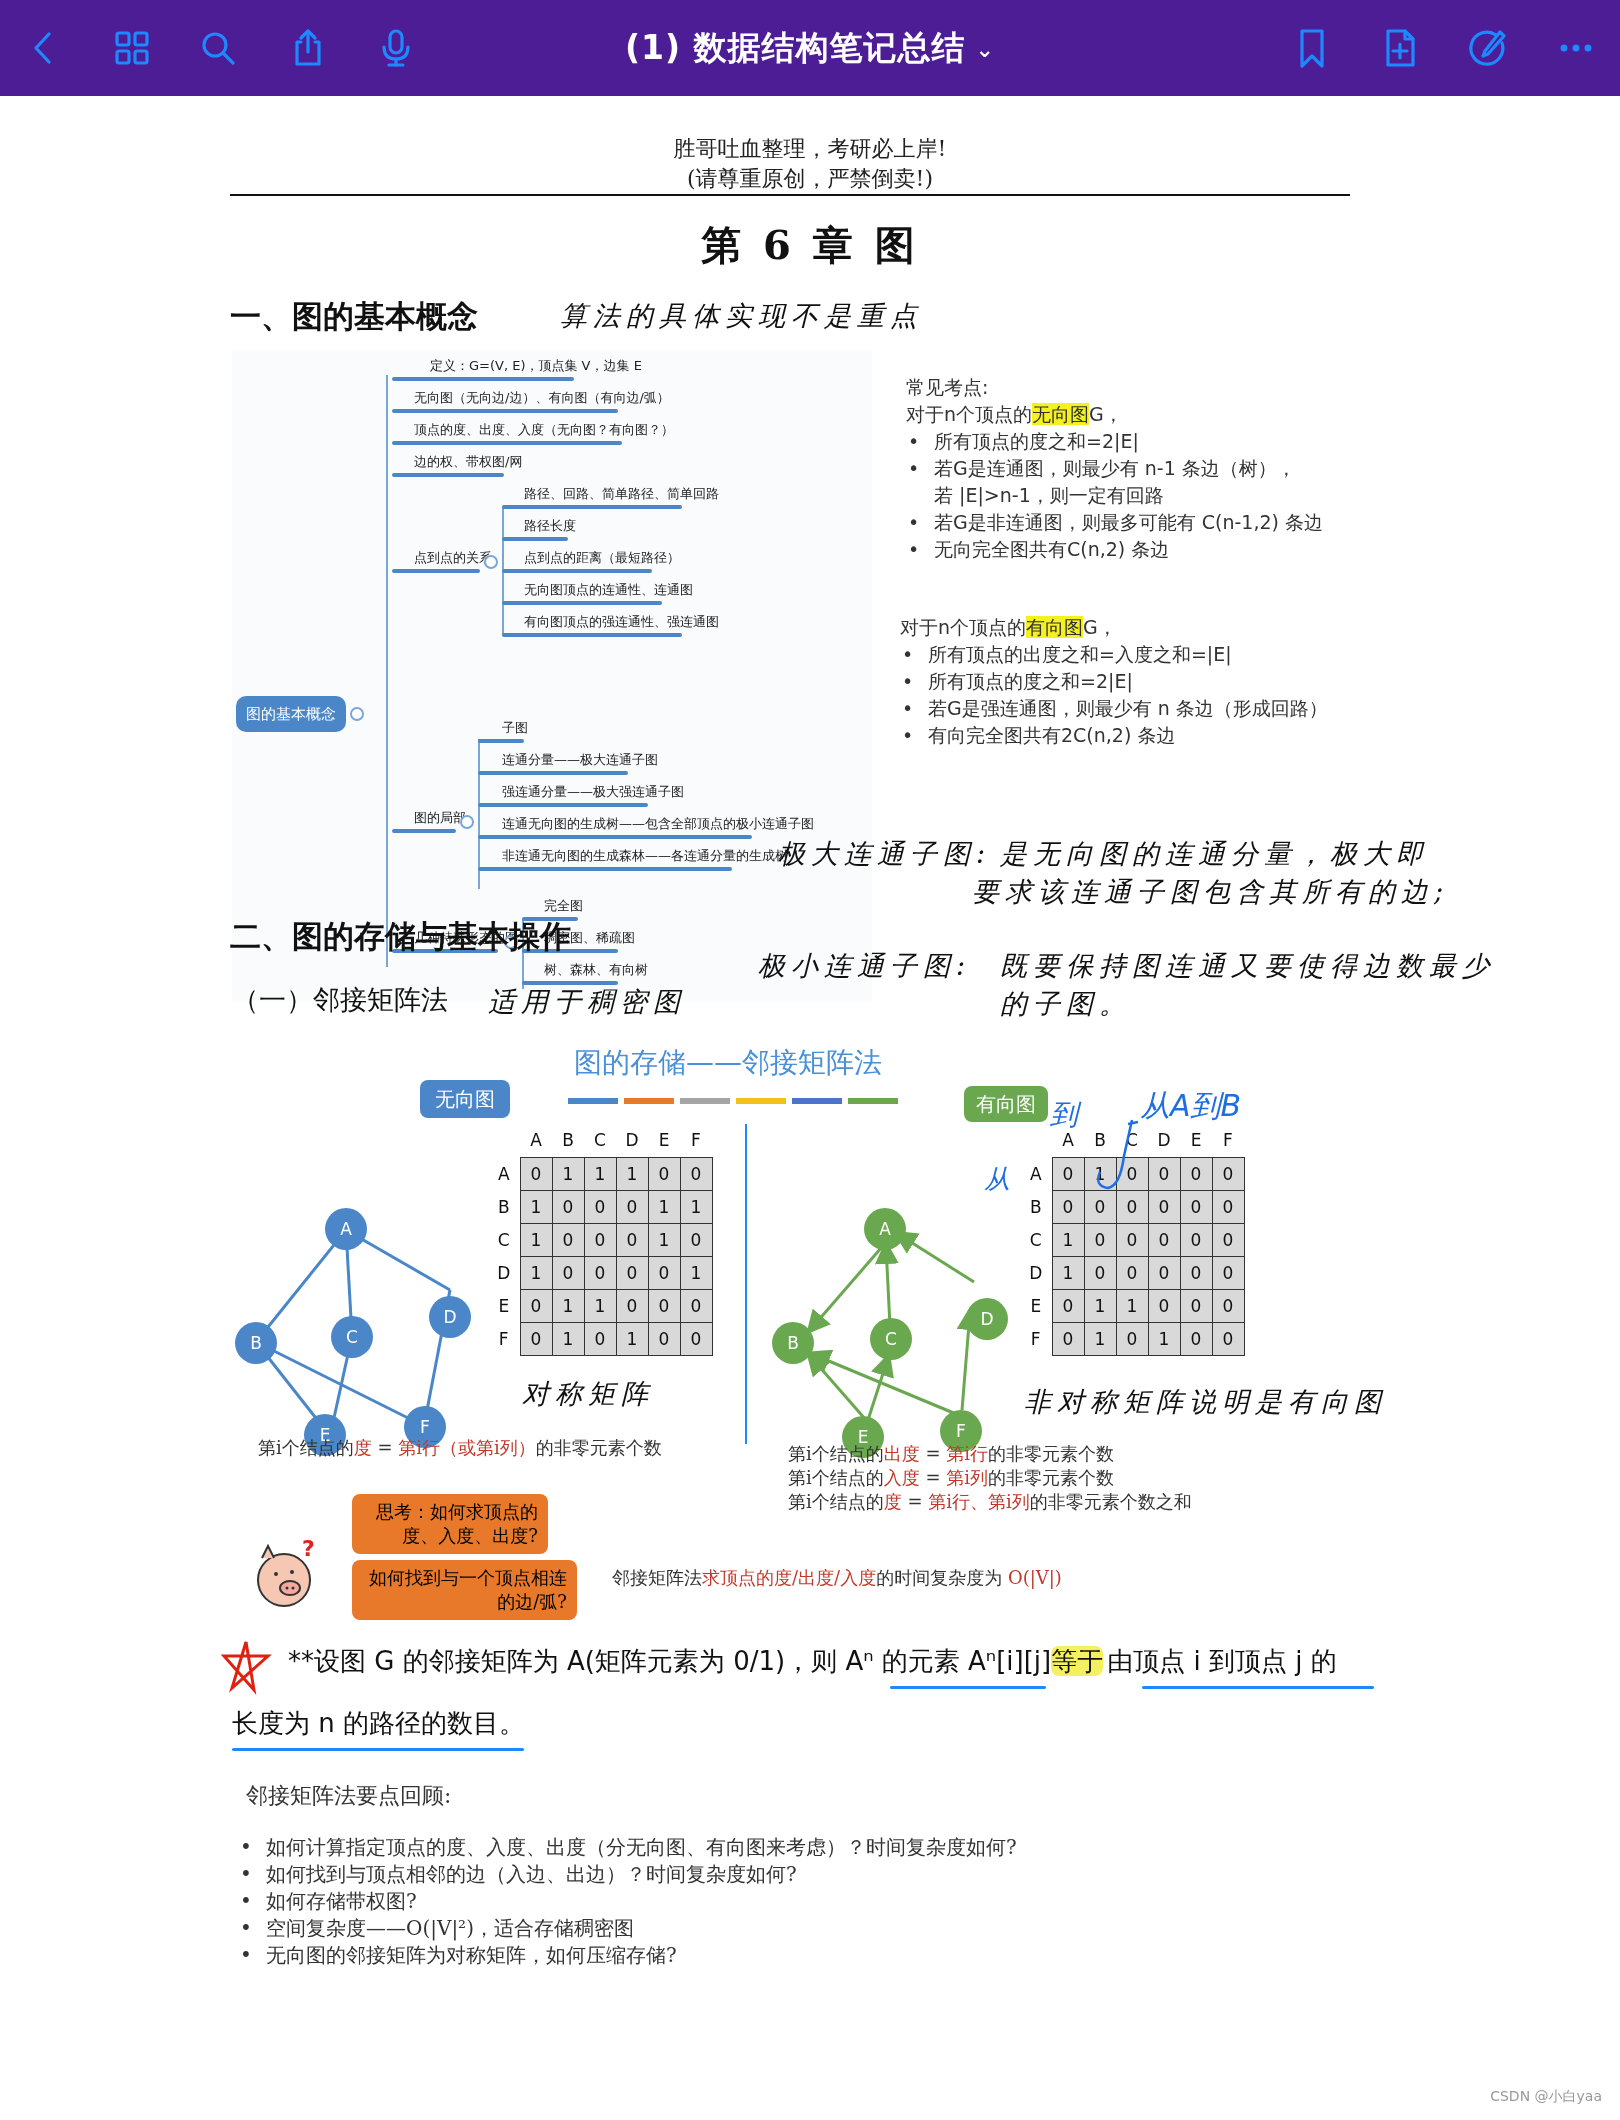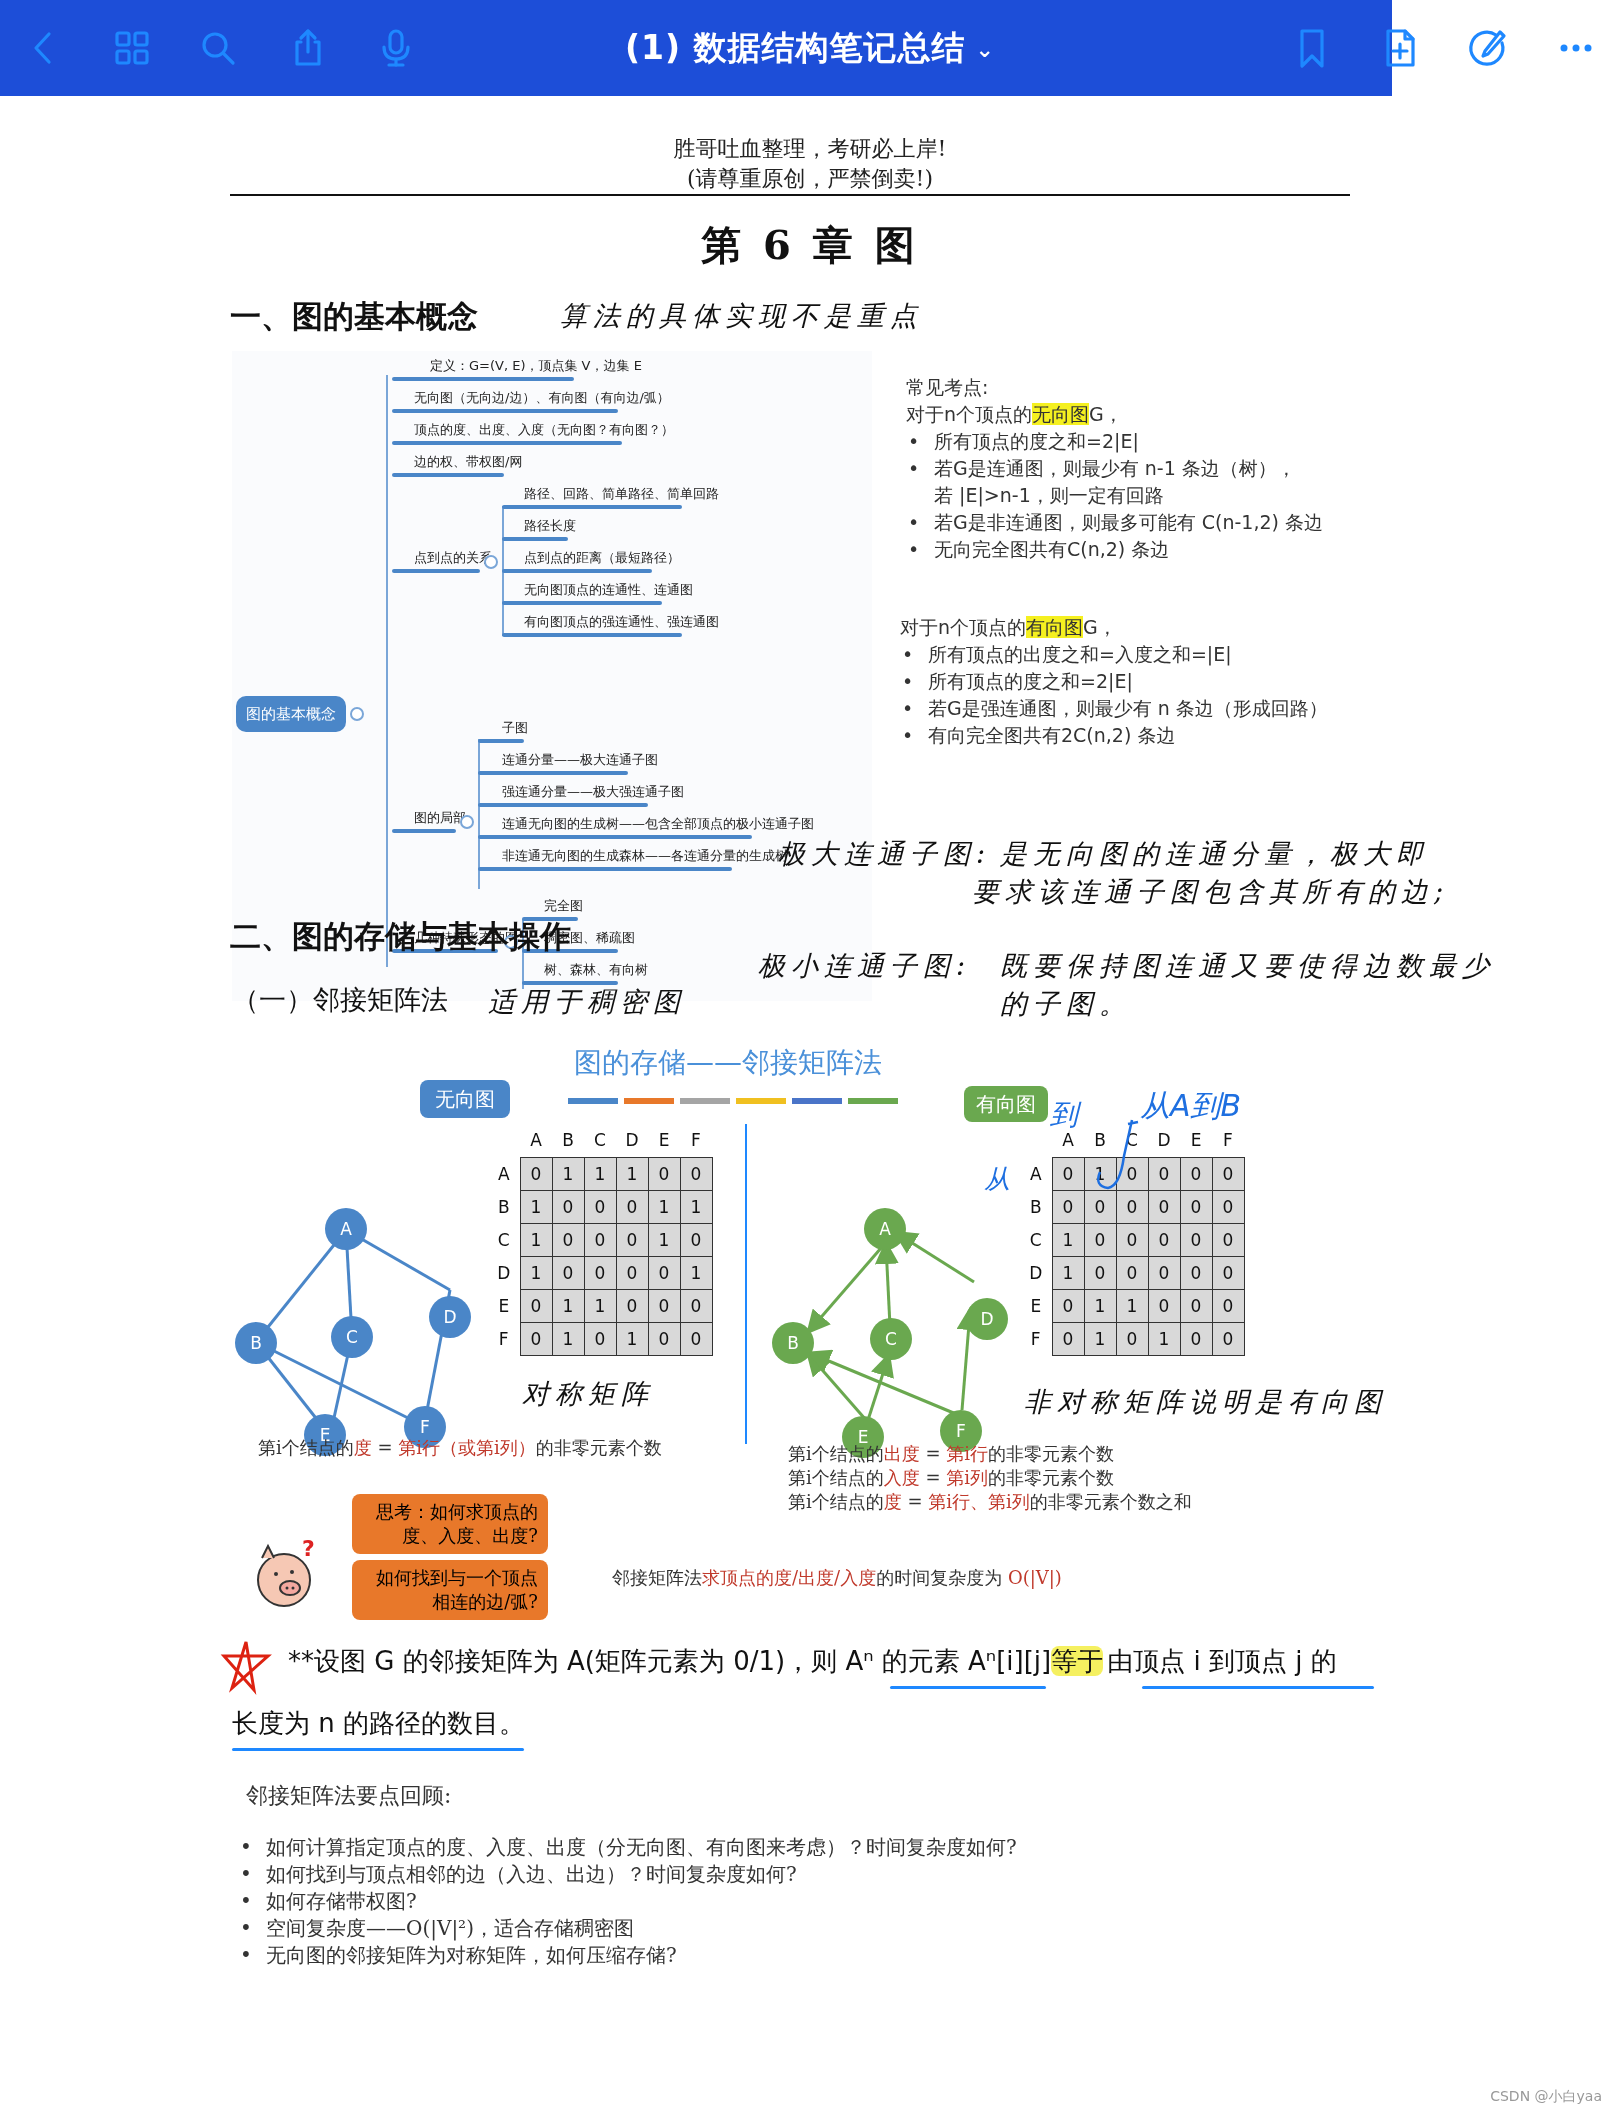--- a/index.html
+++ b/index.html
@@ -1,20 +1,20 @@
 <!DOCTYPE html>
 <html><head>
 <meta charset="utf-8">
 <style>
   * { box-sizing: border-box; margin: 0; padding: 0; }
   html, body { width: 1620px; height: 2120px; background: #fff; overflow: hidden; }
   body { position: relative; font-family: "DejaVu Sans", "Liberation Sans", sans-serif; color: #111; }
 
   
-  .toolbar { position: absolute; left: 0; top: 0; width: 1392px; height: 96px; background: #1d4ed8; }
+  .toolbar { position: absolute; left: 0; top: 0; width: 1620px; height: 96px; background: #4c1d95; }
   .tb-icon { position: absolute; top: 22px; width: 52px; height: 52px; display: flex; align-items: center; justify-content: center; cursor: pointer; }
   .tb-icon svg { width: 44px; height: 44px; stroke: #1e88ff; fill: none; stroke-width: 3.2; stroke-linecap: round; stroke-linejoin: round; }
   .tb-title { position: absolute; top: 26px; left: 0; width: 1620px; text-align: center; color: #fff; font-size: 33px; font-weight: bold; letter-spacing: 1px; pointer-events: none; }
   .tb-title span.chev { font-size: 22px; margin-left: 10px; vertical-align: middle; }
   .tb-title-click { position: absolute; top: 20px; left: 620px; width: 400px; height: 56px; cursor: pointer; }
 
   
   .page { position: absolute; left: 0; top: 96px; width: 1620px; height: 2024px; background: #fff; }
   .abs { position: absolute; }
   .serif { font-family: "DejaVu Serif", "Liberation Serif", serif; }
@@ -446,21 +446,21 @@
     <circle cx="38" cy="44" r="26" fill="#f6c8b4" stroke="#333" stroke-width="2"></circle>
     <path d="M16 22 L22 10 L28 22" fill="#f6c8b4" stroke="#333" stroke-width="2"></path>
     <ellipse cx="44" cy="52" rx="10" ry="7" fill="#f4a8a0" stroke="#333" stroke-width="2"></ellipse>
     <circle cx="41" cy="52" r="1.5" fill="#333"></circle>
       <circle cx="47" cy="52" r="1.5" fill="#333"></circle>
     <circle cx="30" cy="38" r="2" fill="#333"></circle>
       <circle cx="46" cy="36" r="2" fill="#333"></circle>
     <text x="56" y="20" font-size="22" fill="#d22" font-weight="bold">?</text>
   </svg>
   <div class="orange-box serif" style="left:352px; top:1398px; width:196px;">思考：如何求顶点的度、入度、出度?</div>
-  <div class="orange-box serif" style="left:352px; top:1464px; width:196px;">如何找到与一个顶点相连的边/弧?</div>
+  <div class="orange-box serif" style="left:352px; top:1464px; width:225px;">如何找到与一个顶点相连的边/弧?</div>
 
   <div class="abs formula serif" style="left:612px; top:1470px;">
     <span>邻接矩阵法</span><span class="red">求顶点的度/出度/入度</span><span>的时间复杂度为 </span><span class="red">O(|V|)</span>
   </div>
 
   <svg class="abs" style="left:218px; top:1542px;" width="56" height="58">
     <path d="M28 4 L36 52 L6 18 L50 18 L14 50 Z" stroke="#d21" stroke-width="3" fill="none"></path>
   </svg>
   <div class="abs" style="left:288px; top:1548px; font-size:26px; white-space:nowrap;">
     <span>**设图 G 的邻接矩阵为 A(矩阵元素为 0/1)，则 </span><span>Aⁿ 的元素 Aⁿ[i][j]</span><span class="hl" style="background:#f5f060; border-radius:8px;">等于</span><span style="margin-left:4px;">由顶点 i 到顶点 j 的</span>

